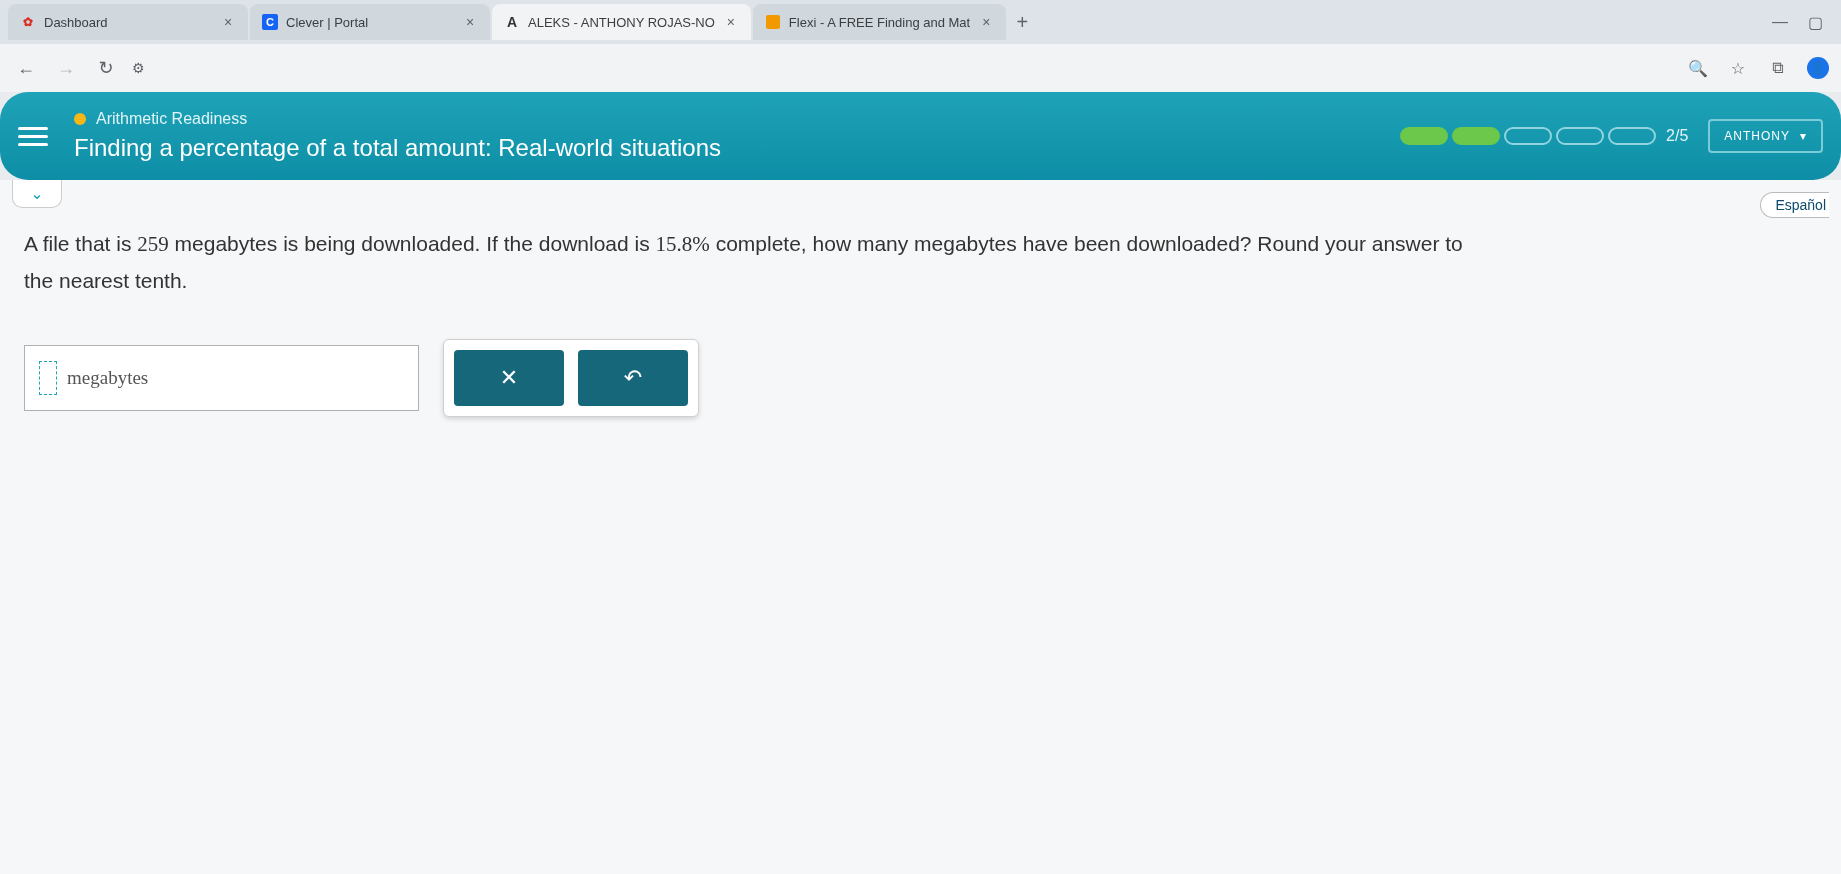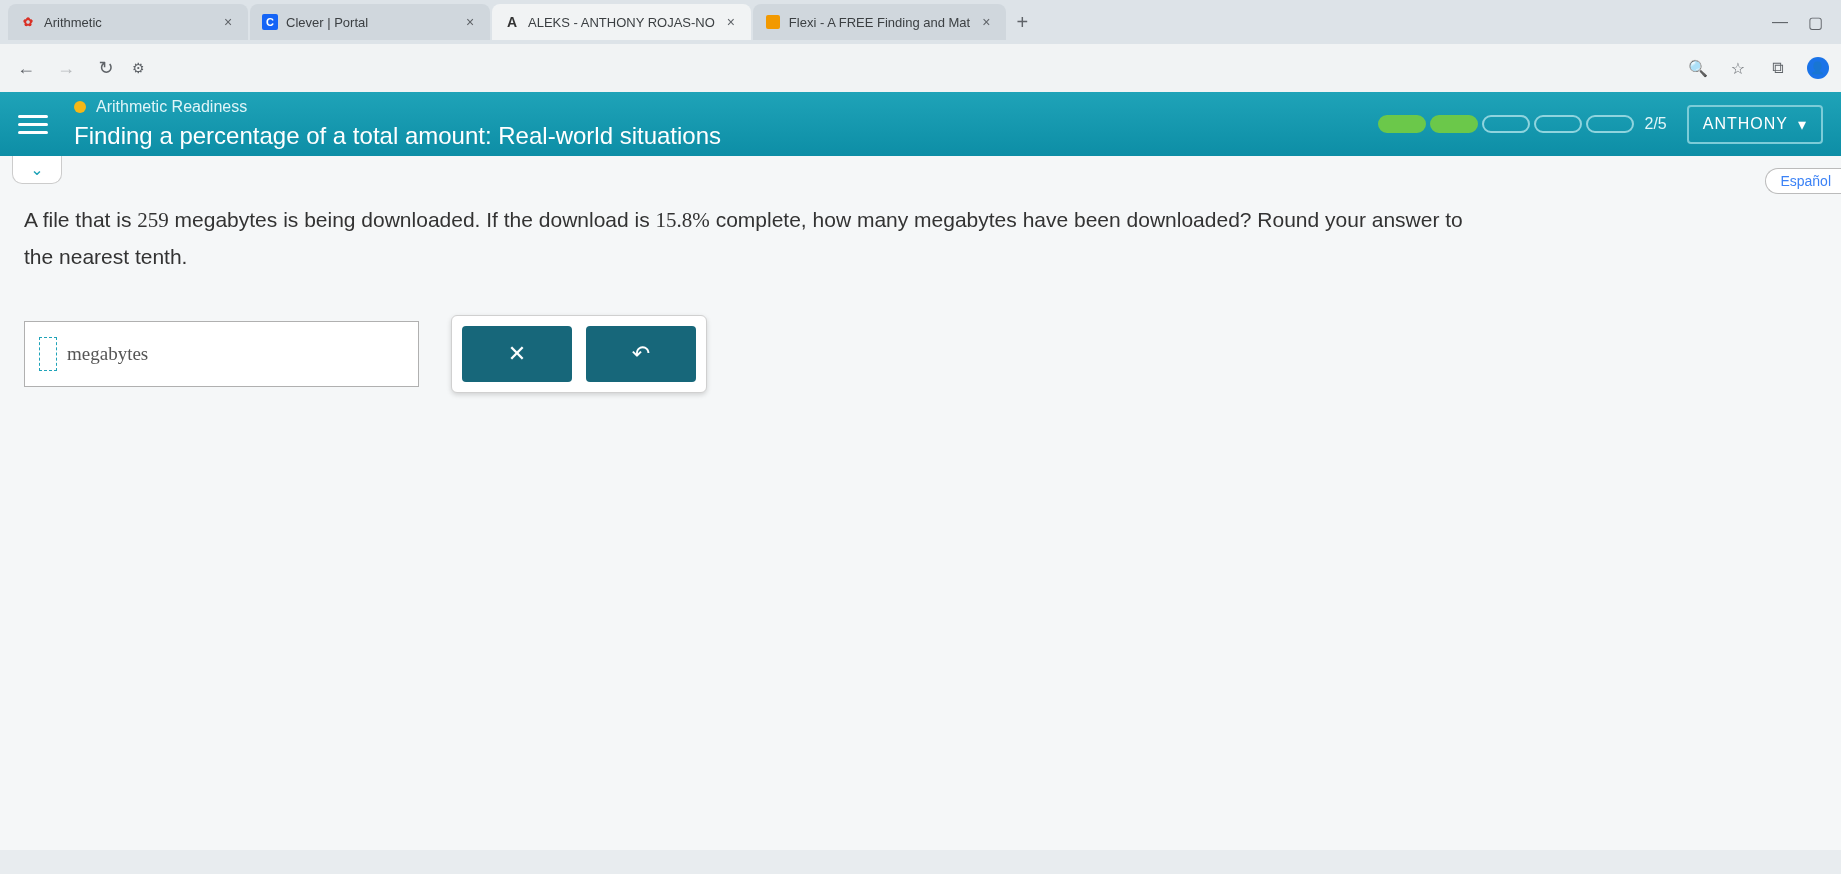--- a/index.html
+++ b/index.html
@@ -124,26 +124,27 @@
       width: 22px;
       height: 22px;
       display: flex;
       align-items: center;
       justify-content: center;
       cursor: pointer;
     }
     
     .aleks-header {
       background: linear-gradient(180deg, #1fa3b8 0%, #0d8ea6 100%);
-      height: 64px;
+      height: 88px;
       display: flex;
       align-items: center;
       padding: 0 18px;
       color: #fff;
       position: relative;
+      border-radius: 28px;
     }
     .hamburger {
       width: 30px;
       display: flex;
       flex-direction: column;
       gap: 5px;
       cursor: pointer;
       margin-right: 26px;
     }
     .hamburger span {
@@ -205,21 +206,21 @@
       font-size: 16px;
     }
     .user-menu {
       border: 2px solid #7cccd8;
       border-radius: 4px;
       padding: 8px 14px;
       display: flex;
       align-items: center;
       gap: 10px;
       cursor: pointer;
-      font-size: 16px;
+      font-size: 12px;
       letter-spacing: 1px;
     }
     
     .content-wrap {
       background: #f5f7f8;
       position: relative;
       height: calc(874px - 44px - 48px - 88px);
       padding: 0;
     }
     .collapse-toggle {
@@ -231,48 +232,48 @@
       border-radius: 0 0 10px 10px;
       display: flex;
       align-items: center;
       justify-content: center;
       margin-left: 12px;
       cursor: pointer;
       color: #1fa3b8;
     }
     .lang-btn {
       position: absolute;
-      right: 0;
+      right: 12px;
       top: 12px;
       border: 1px solid #bbb;
       border-right: none;
       border-radius: 16px 0 0 16px;
-      padding: 4px 10px 4px 14px;
-      background: #fff;
-      color: #3b82f6;
+      padding: 4px 3px 4px 14px;
+      background: #fff;
+      color: #0c4a6e;
       font-size: 14px;
       cursor: pointer;
     }
     .problem-area {
       padding: 18px 24px;
     }
     .problem-text {
       font-size: 21px;
       color: #333;
       line-height: 1.7;
       max-width: 1460px;
       font-family: Georgia, 'Times New Roman', serif;
     }
     .num {
       font-family: 'Times New Roman', Times, serif;
     }
     .answer-row {
       display: flex;
       align-items: center;
-      gap: 32px;
+      gap: 24px;
       margin-top: 40px;
     }
     .answer-box {
       display: flex;
       align-items: center;
       border: 1px solid #b0b0b0;
       background: #fff;
       height: 66px;
       width: 395px;
       padding: 0 14px;
@@ -335,21 +336,21 @@
       background: #f29900;
       border-radius: 2px;
     }
   </style>
 </head>
 <body>
 
 <div class="tab-bar">
   <div class="tab">
     <span class="tab-icon icon-canvas">✿</span>
-    <span class="tab-title">Arithmetic</span>
+    <span class="tab-title">Dashboard</span>
     <span class="tab-close">×</span>
   </div>
   <div class="tab">
     <span class="tab-icon icon-clever">C</span>
     <span class="tab-title">Clever | Portal</span>
     <span class="tab-close">×</span>
   </div>
   <div class="tab active">
     <span class="tab-icon icon-aleks">A</span>
     <span class="tab-title">ALEKS - ANTHONY ROJAS-NO</span>

